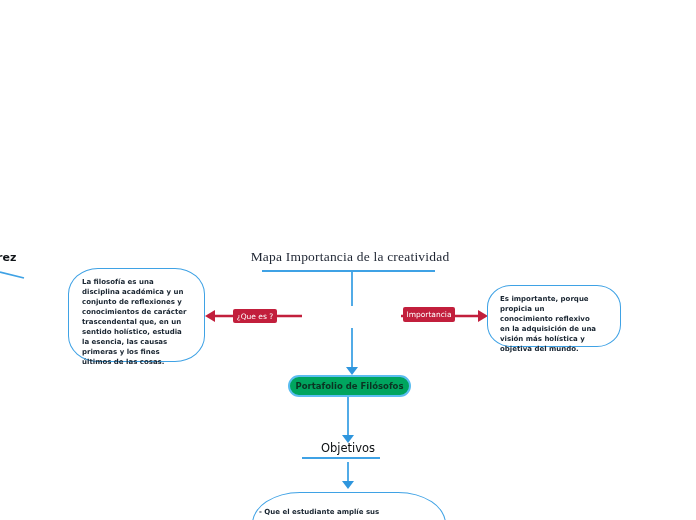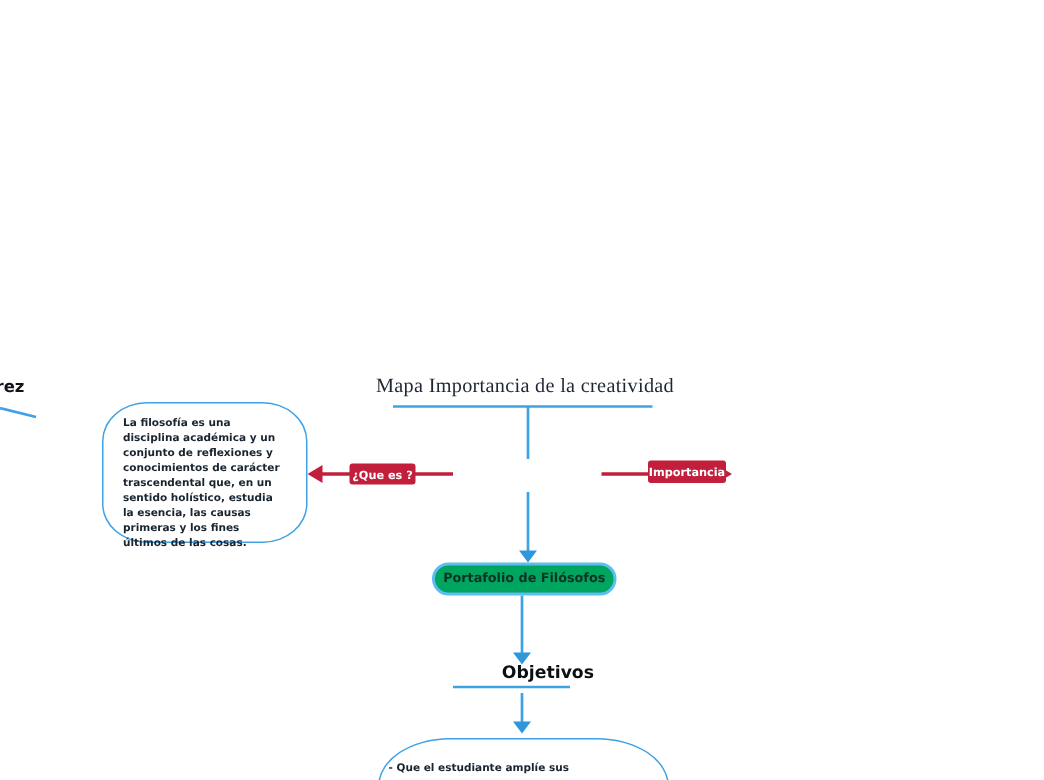--- a/index.html
+++ b/index.html
@@ -21,46 +21,46 @@
 
   .pill{
     background:#00a55f;border:2px solid #5bbdf0;border-radius:12px;
     display:flex;align-items:center;justify-content:center;
     color:#0b3322;font-weight:bold;
   }
   .pill.central{left:302px;top:306px;width:100px;height:22px;font-size:9px;}
   .pill.portfolio{left:288px;top:375px;width:123px;height:22px;font-size:8.5px;text-align:center;}
 
   .rlabel{
-    background:#c21f3c;color:#ffffff;font-weight:bold;border-radius:2px;
+    background:#c21f3c;color:#ffffff;font-weight:normal;border-radius:2px;
     display:flex;align-items:center;justify-content:center;font-size:7.5px;
   }
   .rlabel.quees{left:233px;top:309px;width:44px;height:14px;}
-  .rlabel.importancia{left:432px;top:307px;width:52px;height:15px;}
+  .rlabel.importancia{left:403px;top:307px;width:52px;height:15px;}
 
   .bubble{
     border:1.6px solid #3fa2e5;background:#fff;color:#182430;
     font-weight:bold;font-size:7px;line-height:10px;white-space:pre-line;
   }
   .bubble.definition{
     left:68px;top:268px;width:137px;height:94px;
     border-radius:30px / 26px;padding:8px 10px 0 13px;
   }
   .bubble.importance{
     left:487px;top:285px;width:134px;height:62px;
     border-radius:24px / 22px;padding:8px 8px 0 12px;
   }
   .bubble.objectives{
     left:252px;top:492px;width:194px;height:85px;
     border-radius:48px / 32px;padding:14px 8px 0 6px;
   }
 
   .objectives-heading{
-    left:300px;top:441px;width:96px;text-align:right;
-    font-weight:bold;font-size:11.5px;color:#0c0f12;
+    left:300px;top:441px;width:96px;text-align:center;
+    font-weight:normal;font-size:11.5px;color:#0c0f12;
   }
 </style>
 </head>
 <body>
 
 <div id="canvas">
 
   <svg id="wires" viewBox="0 0 696 520" xmlns="http://www.w3.org/2000/svg">
 
     <line x1="262" y1="271" x2="435" y2="271" stroke="#3fa2e5" stroke-width="1.8"></line>
@@ -92,20 +92,26 @@
   <div class="bubble definition">La filosofía  es una
 disciplina académica y un
 conjunto de reflexiones y
 conocimientos de carácter
 trascendental que, en un
 sentido holístico, estudia
 la esencia, las causas
 primeras y los fines
 últimos de las cosas.</div>
 
+  <div class="bubble importance">Es importante, porque
+propicia un
+conocimiento reflexivo
+en la adquisición de una
+visión más holística y
+objetiva del mundo.</div>
 
   <div class="rlabel quees">¿Que es ?</div>
 
 
   <div class="rlabel importancia">Importancia</div>
 
   <div class="node pill portfolio">Portafolio de Filósofos</div>
 
   <div class="txt objectives-heading">Objetivos</div>
 

